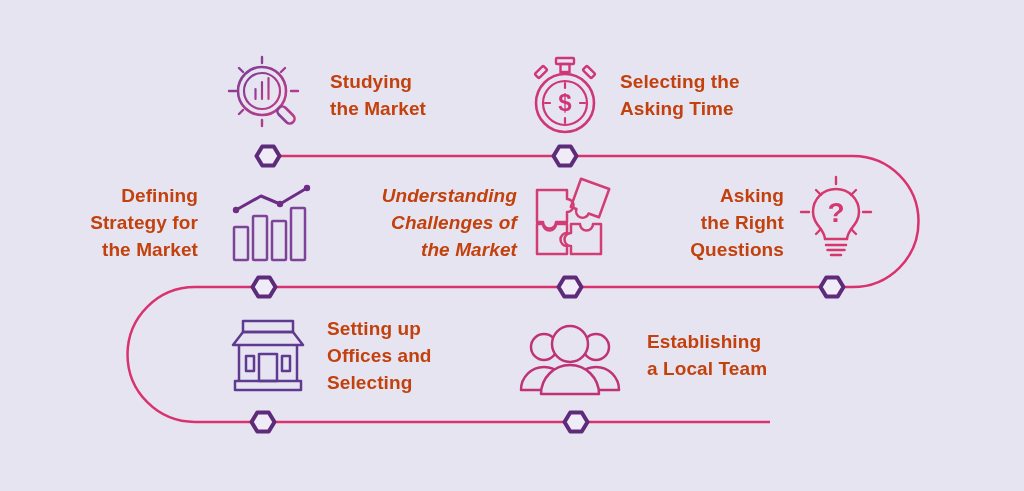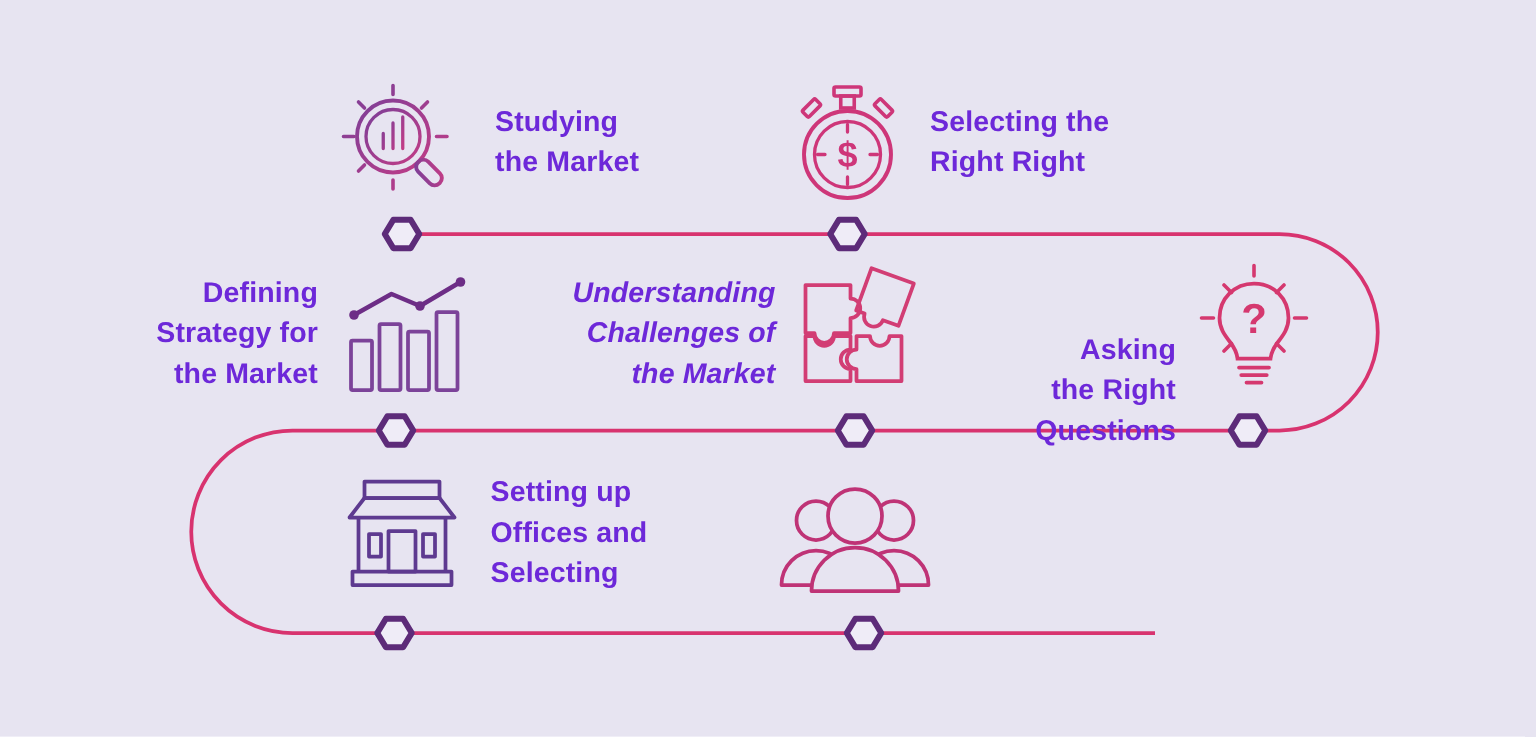--- a/index.html
+++ b/index.html
@@ -8,21 +8,21 @@
     width:1024px;height:491px;
     background:#e7e4f1;
     font-family:"Liberation Sans", sans-serif;
     overflow:hidden;
   }
   .connector-layer{position:absolute;left:0;top:0;width:1024px;height:491px;}
   .step-icon{position:absolute;}
   .step-label{
     position:absolute;
     font-size:19px;line-height:27px;font-weight:600;
-    color:#6d28d9;white-space:pre-line;letter-spacing:.1px;
+    color:#c2410c;white-space:pre-line;letter-spacing:.1px;
   }
   .align-right{text-align:right;}
   svg{display:block;overflow:visible;}
   .glyph-text{font-family:"Liberation Sans", sans-serif;font-weight:bold;}
 </style>
 </head>
 <body>
 
 <div class="stage">
 
@@ -65,23 +65,23 @@
       <rect x="33.5" y="9" width="9" height="8" stroke-width="2.4"></rect>
       <rect x="8" y="14" width="12" height="6" rx="1" transform="rotate(-45 14 17)" stroke-width="2.4"></rect>
       <rect x="56" y="14" width="12" height="6" rx="1" transform="rotate(45 62 17)" stroke-width="2.4"></rect>
       <circle cx="38" cy="48" r="29" stroke-width="2.6"></circle>
       <circle cx="38" cy="48" r="22" stroke-width="2.2"></circle>
       <path d="M 38 28 V 33 M 38 63 V 68 M 18 48 H 23 M 53 48 H 58" stroke-width="2.2"></path>
       <text class="glyph-text" x="38" y="56" text-anchor="middle" font-size="24" fill="#ce3679" stroke="none">$</text>
     </svg>
   </div>
   <div class="step-label" style="left:620px;top:68px;">Selecting the
-Right Right</div>
+Asking Time</div>
 
-  <div class="step-label align-right" style="left:40px;top:182px;width:172px;">Defining
+  <div class="step-label align-right" style="left:26px;top:182px;width:172px;">Defining
 Strategy for
 the Market</div>
   <div class="step-icon" style="left:229px;top:183px;">
     <svg width="84" height="78" viewBox="0 0 84 78" fill="none">
       <g stroke="#7c4399" stroke-width="2.5">
         <rect x="5" y="44" width="14" height="33" rx="1"></rect>
         <rect x="24" y="33" width="14" height="44" rx="1"></rect>
         <rect x="43" y="38" width="14" height="39" rx="1"></rect>
         <rect x="62" y="25" width="14" height="52" rx="1"></rect>
       </g>
@@ -99,21 +99,21 @@
 the Market</div>
   <div class="step-icon" style="left:527px;top:180px;">
     <svg width="86" height="86" viewBox="0 0 86 86" fill="none" stroke="#d23d74" stroke-width="2.5" stroke-linejoin="round">
       <path d="M 10 10 H 40 V 19 a 6.5 6.5 0 1 1 0 13 V 42 H 29 a 6.5 6.5 0 1 1 -13 0 H 10 Z"></path>
       <path d="M 10 44 H 16 a 6.5 6.5 0 1 0 13 0 H 40 V 53 a 6.5 6.5 0 1 0 0 13 V 74 H 10 Z"></path>
       <path d="M 44 44 H 53 a 6.5 6.5 0 1 0 13 0 H 74 V 74 H 44 V 66 a 6.5 6.5 0 1 1 0 -13 Z"></path>
       <path d="M 0 0 H 30 V 30 H 19 a 6.5 6.5 0 1 1 -13 0 H 0 Z" transform="translate(48,3) rotate(20 15 15)"></path>
     </svg>
   </div>
 
-  <div class="step-label align-right" style="left:640px;top:182px;width:144px;margin-top:38px;">Asking
+  <div class="step-label align-right" style="left:640px;top:182px;width:144px;">Asking
 the Right
 Questions</div>
   <div class="step-icon" style="left:793px;top:177px;">
     <svg width="86" height="92" viewBox="0 0 86 92" fill="none" stroke="#d5386f" stroke-linecap="round">
       <path d="M 43 12 c 13 0 23 10 23 23 c 0 7 -3.5 11.5 -7 16 c -2.5 3.2 -4.5 6.5 -5 11 H 32 c -0.5 -4.5 -2.5 -7.8 -5 -11 c -3.5 -4.5 -7 -9 -7 -16 c 0 -13 10 -23 23 -23 Z" stroke-width="2.5"></path>
       <path d="M 33 68 H 53 M 34.5 73 H 51.5 M 38 78 H 48" stroke-width="2.5"></path>
       <path d="M 43 0 V 7 M 63 13 L 58 18 M 70 35 H 78 M 8 35 H 16 M 23 13 L 28 18 M 63 57 L 58 52 M 23 57 L 28 52" stroke-width="2.4"></path>
       <text class="glyph-text" x="43" y="45" text-anchor="middle" font-size="28" fill="#d5386f" stroke="none">?</text>
     </svg>
   </div>
@@ -136,14 +136,16 @@
   <div class="step-icon" style="left:508px;top:322px;">
     <svg width="124" height="74" viewBox="0 0 124 74" fill="none" stroke="#bf3376" stroke-width="2.5" stroke-linecap="round">
       <circle cx="36" cy="25" r="13"></circle>
       <path d="M 13 68 A 23 23 0 0 1 59 68 Z" stroke-linejoin="round"></path>
       <circle cx="88" cy="25" r="13"></circle>
       <path d="M 65 68 A 23 23 0 0 1 111 68 Z" stroke-linejoin="round"></path>
       <circle cx="62" cy="22" r="18" fill="#e7e4f1"></circle>
       <path d="M 33 72 A 29 29 0 0 1 91 72 Z" fill="#e7e4f1" stroke-linejoin="round"></path>
     </svg>
   </div>
+  <div class="step-label" style="left:647px;top:328px;">Establishing
+a Local Team</div>
 
 </div>
 
 </body></html>

